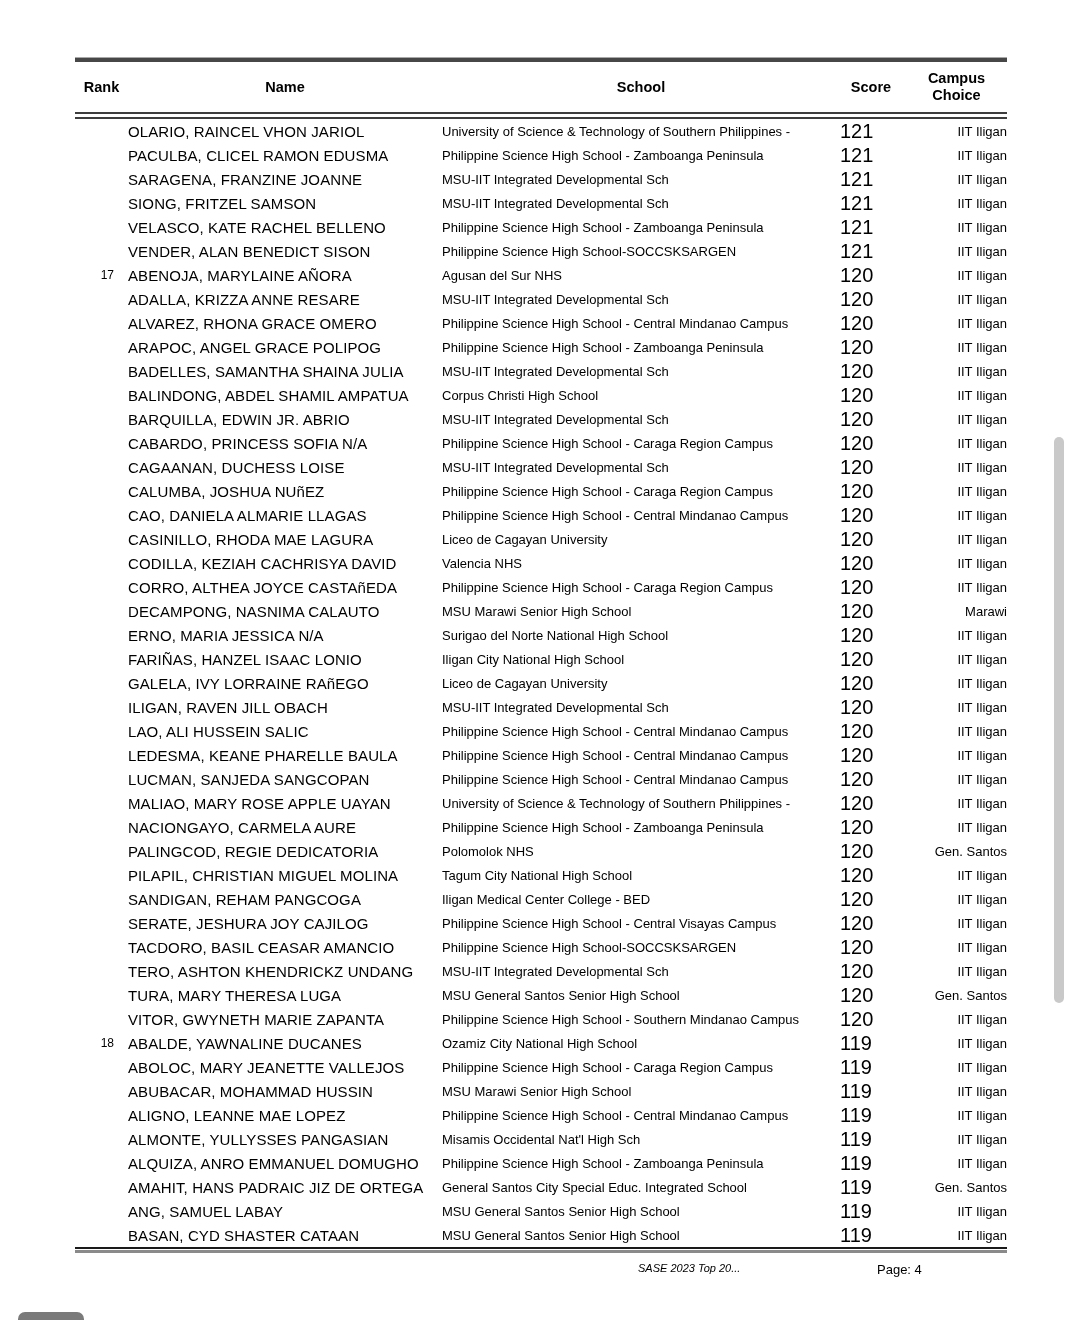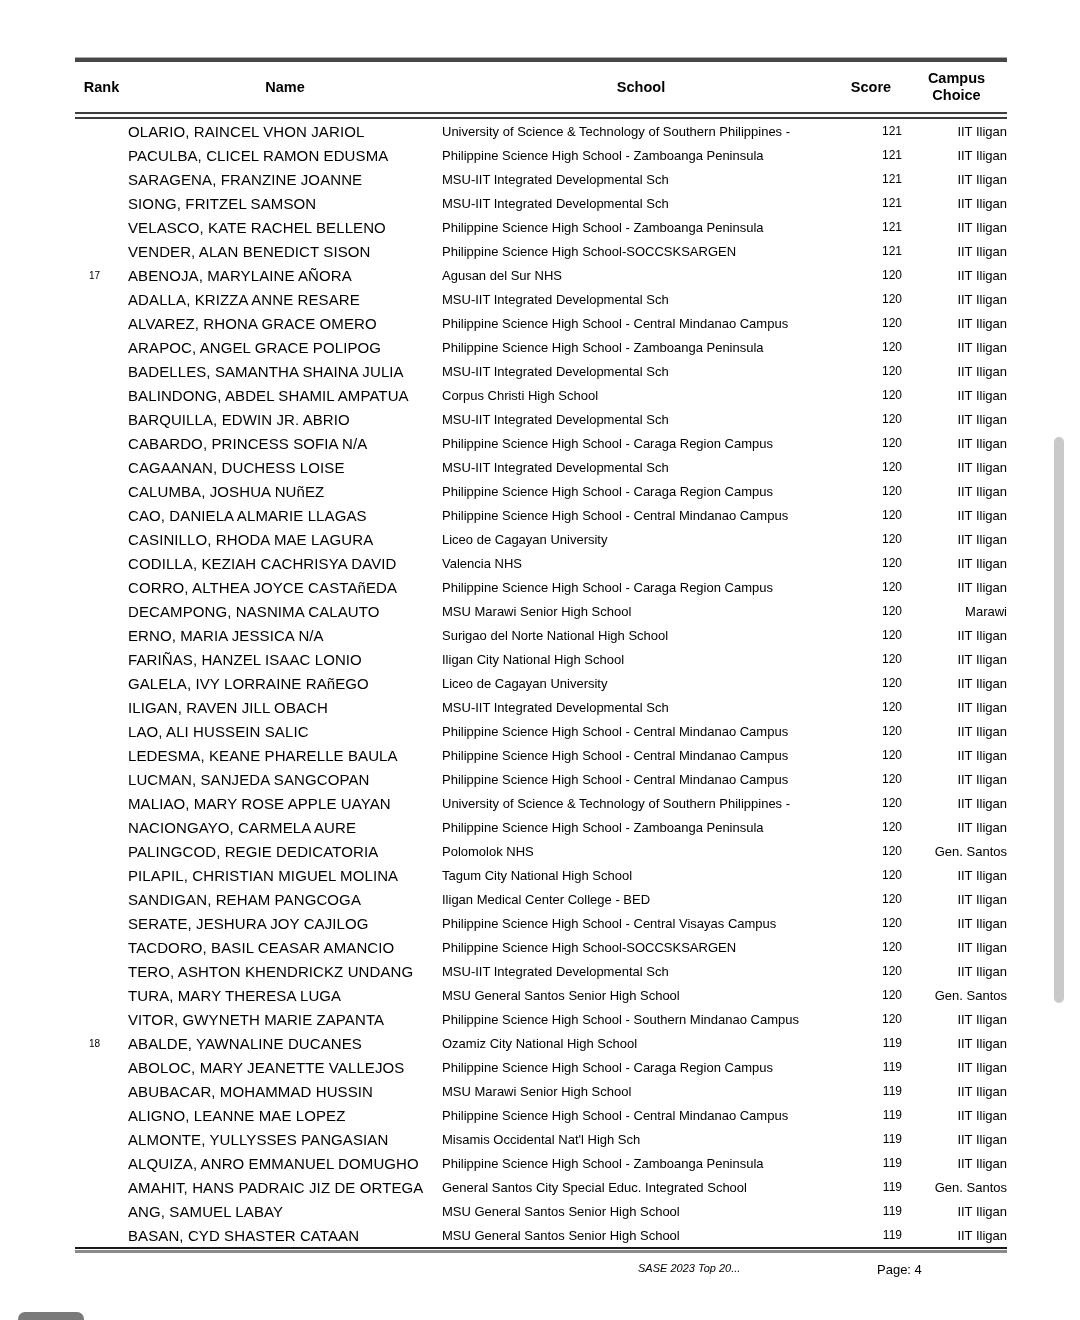--- a/index.html
+++ b/index.html
@@ -18,24 +18,24 @@
 
   .grid-row { display: grid; grid-template-columns: 53px 314px 398px 62px 105px; align-items: center; }
 
   .thead { height: 50px; }
   .th { font-weight: bold; font-size: 14.5px; text-align: center; line-height: 1.15; }
   .th.campus-h { padding-left: 4px; }
 
   .tbody { width: 932px; }
   .tr { height: 24px; }
   .td { white-space: nowrap; overflow: visible; }
-  .td.rank   { font-size: 10px; text-align: center; padding-right: 14px; }
+  .td.rank   { font-size: 12px; text-align: right; padding-right: 14px; }
   .td.name   { font-size: 15px; letter-spacing: 0.1px; }
   .td.school { font-size: 13px; }
-  .td.score  { font-size: 12px; text-align: right; }
+  .td.score  { font-size: 20px; text-align: left; }
   .td.campus { font-size: 13px; padding-left: 16px; text-align: right; }
 
   .footer { position: relative; height: 40px; }
   .footer-title { position: absolute; left: 563px; top: 9px; font-size: 11px; font-style: italic; }
   .footer-page  { position: absolute; left: 802px; top: 9px; font-size: 13px; }
 
   .scroll-thumb { position: absolute; left: 1054px; top: 437px; width: 10px; height: 566px;
                   background: #c9c9c9; border-radius: 5px; }
 
   .corner-chip { position: absolute; left: 18px; top: 1312px; width: 66px; height: 12px;

